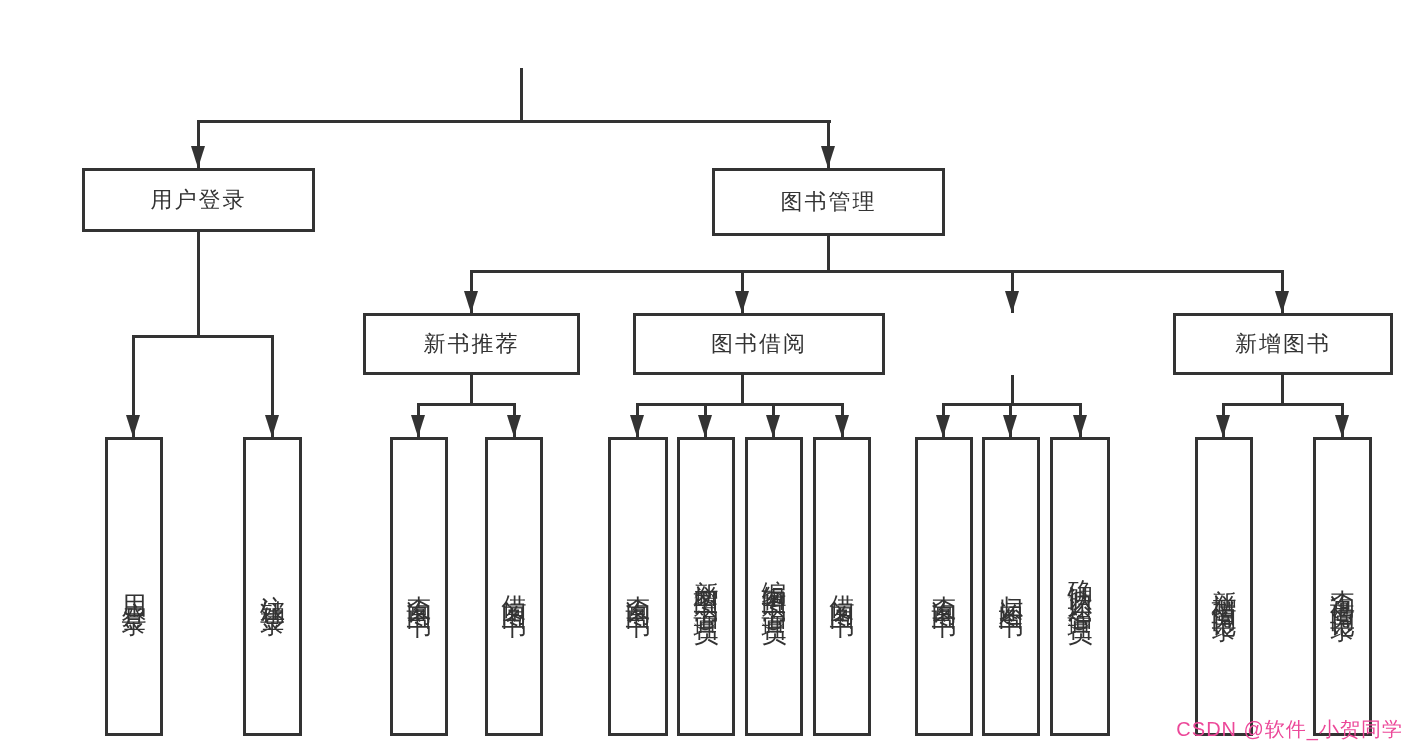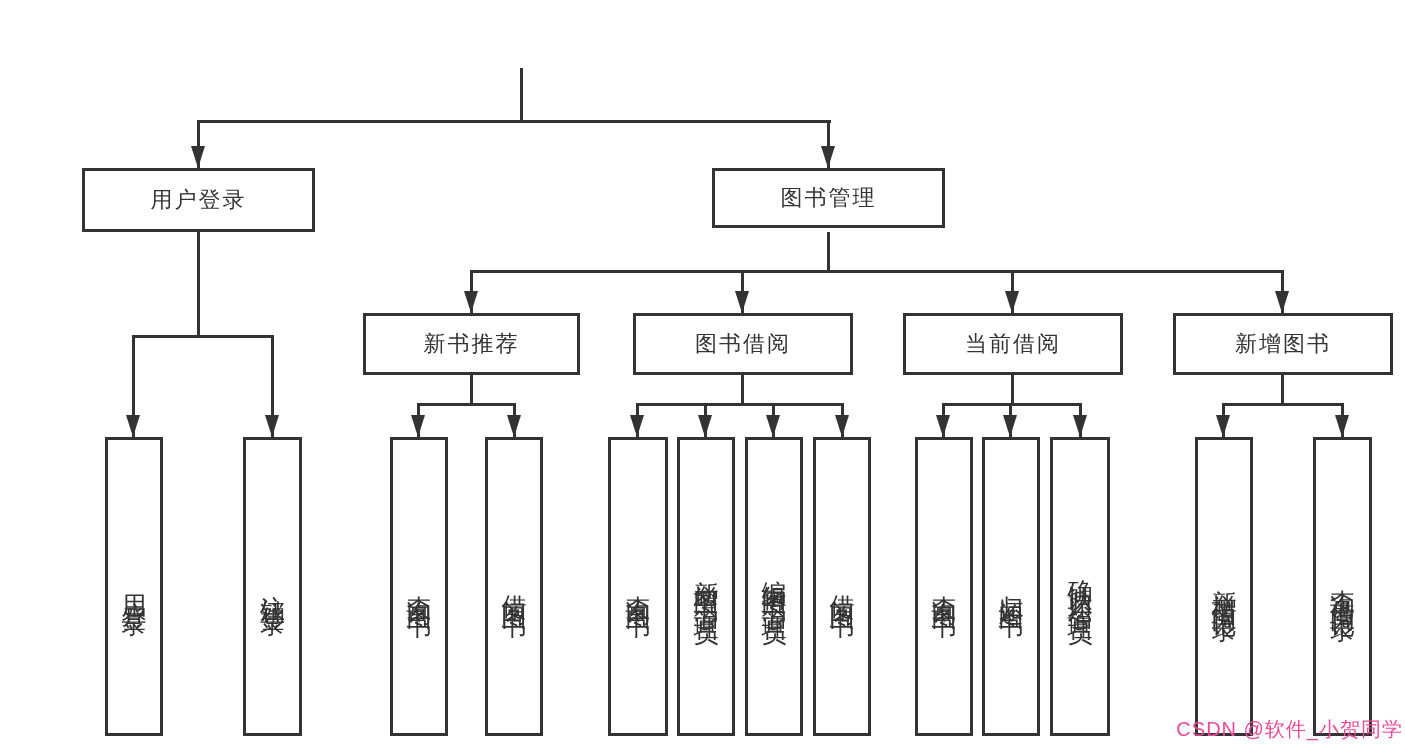--- a/index.html
+++ b/index.html
@@ -107,35 +107,32 @@
   <div class="line" style="left:1222px;top:403px;width:3px;height:34px;"></div>
   <div class="line" style="left:1341px;top:403px;width:3px;height:34px;"></div>
   <div class="arrow" style="left:1216px;top:415px;"></div>
   <div class="arrow" style="left:1335px;top:415px;"></div>
 
 
   <div class="box" style="left:82px;top:168px;width:233px;height:64px;">
     <span>用户登录</span>
   </div>
 
-  <div class="box" style="left:712px;top:168px;width:233px;height:60px;">
+  <div class="box" style="left:712px;top:168px;width:233px;height:68px;">
     <span>图书管理</span>
   </div>
 
   <div class="box" style="left:363px;top:313px;width:217px;height:62px;">
     <span>新书推荐</span>
   </div>
 
-  <div class="box" style="left:633px;top:313px;width:220px;height:62px;">
+  <div class="box" style="left:633px;top:313px;width:252px;height:62px;">
     <span>图书借阅</span>
   </div>
 
-  <div class="box" style="left:903px;top:313px;width:220px;height:62px;">
-    <span>当前借阅</span>
-  </div>
 
   <div class="box" style="left:1173px;top:313px;width:220px;height:62px;">
     <span>新增图书</span>
   </div>
 
   <div class="vbox" style="left:105px;width:58px;">
     <span>用户登录</span>
   </div>
   <div class="vbox" style="left:243px;width:59px;">
     <span>注销登录</span>

